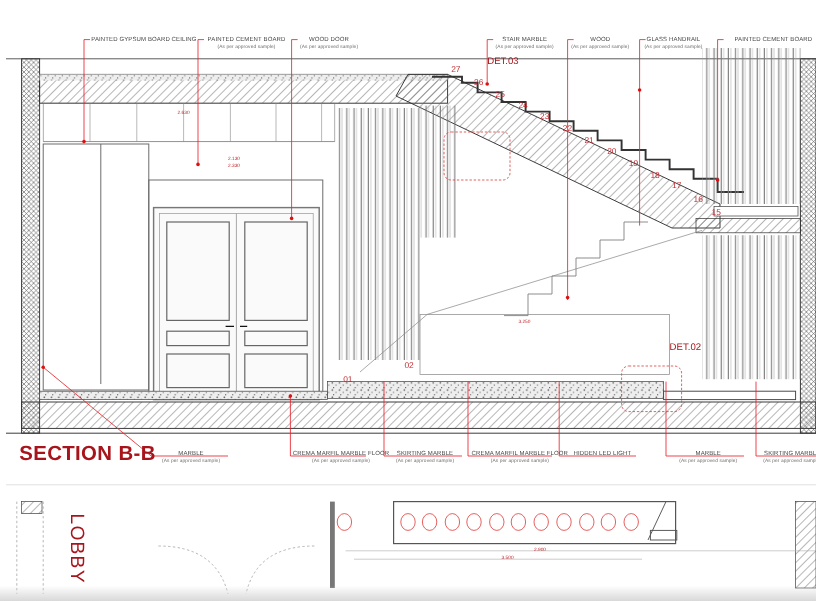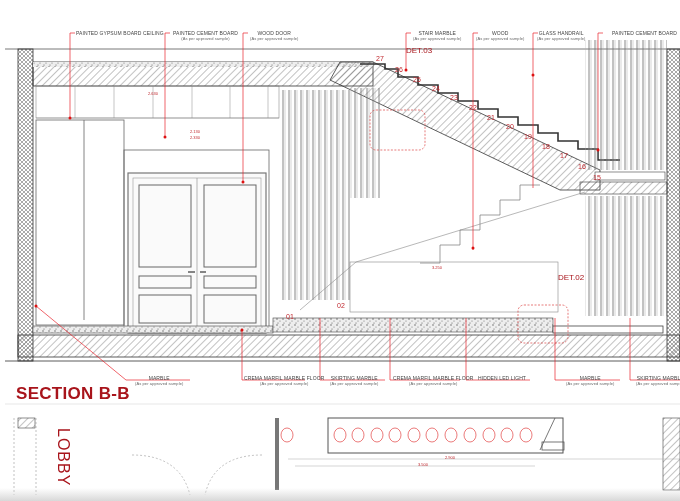--- a/index.html
+++ b/index.html
@@ -1,20 +1,20 @@
 <!DOCTYPE html>
 <html><head>
 <meta charset="utf-8">
 <style>
   html, body { margin:0; padding:0; background:#ffffff; }
   body { width:680px; height:501px; overflow:hidden; position:relative; font-family:"Liberation Sans", sans-serif; }
   #canvas { position:absolute; left:0; top:0; width:680px; height:501px; }
   .lbl { position:absolute; font-size:5px; color:#444; white-space:nowrap; letter-spacing:0.1px; text-align:center; }
   .sub { display:block; font-size:4px; color:#666; }
-  .title { position:absolute; left:16px; top:384px; font-size:17px; font-weight:bold; color:#a8141b; letter-spacing:0.3px; }
+  .title { position:absolute; left:16px; top:368px; font-size:17px; font-weight:bold; color:#a8141b; letter-spacing:0.3px; }
   .det { position:absolute; font-size:8px; font-weight:normal; color:#a8141b; }
   .lobby { position:absolute; left:72px; top:428px; font-size:16px; color:#a8141b; transform:rotate(90deg); transform-origin:left top; letter-spacing:1px; }
   .step { position:absolute; font-size:7px; color:#c0282e; }
   .fade { position:absolute; left:0; top:488px; width:680px; height:13px; background:linear-gradient(#ffffff00,#d8d8d8); }
 </style>
 </head>
 <body>
 
 <svg id="canvas" viewBox="0 0 680 501" xmlns="http://www.w3.org/2000/svg">
   <defs>
@@ -171,21 +171,21 @@
 <div class="lbl" style="left:135px;top:375px;"><span>MARBLE</span><span class="sub">(As per approved sample)</span></div>
 <div class="lbl" style="left:244px;top:375px;"><span>CREMA MARFIL MARBLE FLOOR</span><span class="sub">(As per approved sample)</span></div>
 <div class="lbl" style="left:330px;top:375px;"><span>SKIRTING MARBLE</span><span class="sub">(As per approved sample)</span></div>
 <div class="lbl" style="left:393px;top:375px;"><span>CREMA MARFIL MARBLE FLOOR</span><span class="sub">(As per approved sample)</span></div>
 <div class="lbl" style="left:478px;top:375px;"><span>HIDDEN LED LIGHT</span></div>
 <div class="lbl" style="left:566px;top:375px;"><span>MARBLE</span><span class="sub">(As per approved sample)</span></div>
 <div class="lbl" style="left:636px;top:375px;"><span>SKIRTING MARBLE</span><span class="sub">(As per approved sample)</span></div>
 
 <div class="title">SECTION B-B</div>
 <div class="det" style="left:406px;top:46px;">DET.03</div>
-<div class="det" style="left:558px;top:273px;">DET.02</div>
+<div class="det" style="left:558px;top:285px;">DET.02</div>
 <div class="lobby">LOBBY</div>
 
 <div class="step" style="left:593px;top:174px;">15</div>
 <div class="step" style="left:578px;top:163px;">16</div>
 <div class="step" style="left:560px;top:152px;">17</div>
 <div class="step" style="left:542px;top:143px;">18</div>
 <div class="step" style="left:524px;top:133px;">19</div>
 <div class="step" style="left:506px;top:123px;">20</div>
 <div class="step" style="left:487px;top:114px;">21</div>
 <div class="step" style="left:469px;top:104px;">22</div>

